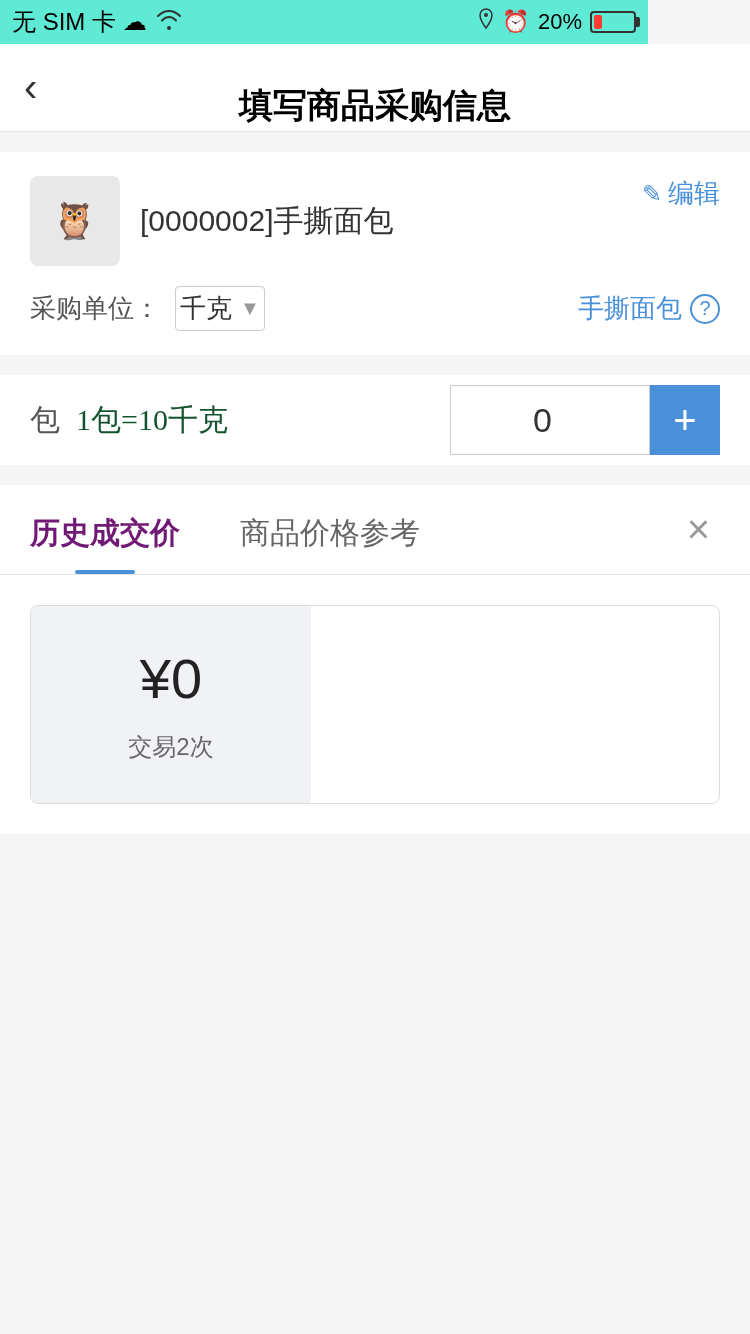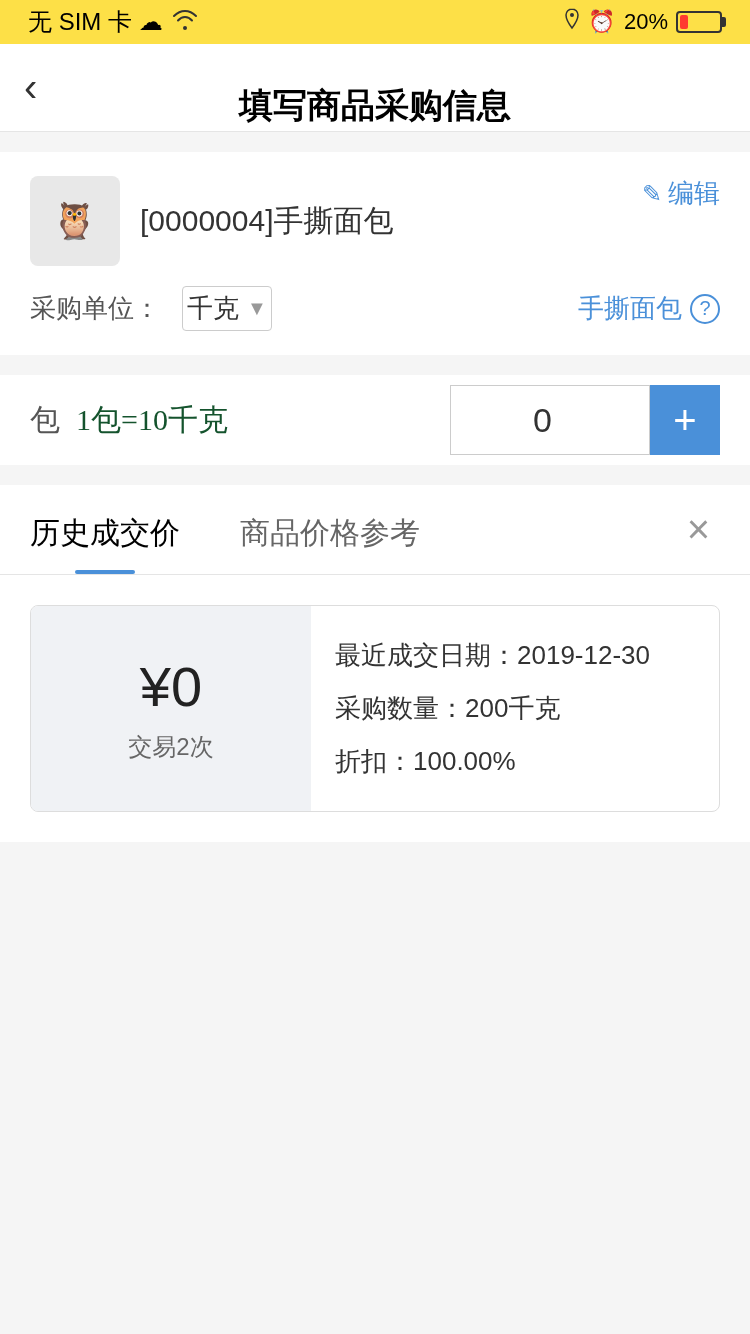--- a/index.html
+++ b/index.html
@@ -7,27 +7,27 @@
     body {
       width: 750px;
       min-height: 1334px;
       font-family: -apple-system, 'PingFang SC', 'Helvetica Neue', Arial, sans-serif;
       background: #f5f5f5;
       overflow-x: hidden;
     }
 
     
     .status-bar {
-      width: 750px;
+      width: 648px;
       height: 44px;
-      background: #fde047;
+      background: #5eead4;
       display: flex;
       align-items: center;
       justify-content: space-between;
-      padding: 0 28px;
+      padding: 0 12px;
       font-size: 26px;
       font-weight: 500;
     }
     .status-left {
       display: flex;
       align-items: center;
       gap: 8px;
       font-size: 24px;
     }
     .status-center {
@@ -254,22 +254,22 @@
       gap: 60px;
     }
     .tab-item {
       padding: 28px 0 20px;
       font-size: 30px;
       color: #666;
       cursor: pointer;
       position: relative;
     }
     .tab-item.active {
-      color: #000000;
-      font-weight: 400;
+      color: #701a75;
+      font-weight: 700;
     }
     .tab-item.active::after {
       content: '';
       position: absolute;
       bottom: 0;
       left: 50%;
       transform: translateX(-50%);
       width: 60px;
       height: 4px;
       background: #4a90d9;
@@ -303,21 +303,21 @@
       flex-shrink: 0;
     }
     .price-amount {
       font-size: 56px;
       font-weight: 400;
       color: #222;
     }
     .price-trades {
       font-size: 24px;
       color: #666;
-      margin-top: 12px;
+      margin-top: 20px;
     }
     .price-card-right {
       flex: 1;
       padding: 30px 24px;
       display: flex;
       flex-direction: column;
       justify-content: center;
       gap: 14px;
     }
     .price-detail-row {
@@ -365,29 +365,29 @@
   <span class="nav-back">‹</span>
   <span class="nav-title">填写商品采购信息</span>
 </div>
 
 <div class="product-card">
   <div class="product-header">
     <div class="product-info-row">
       <div class="product-logo">
         <span class="product-logo-inner">🦉</span>
       </div>
-      <span class="product-name">[0000004]手撕面包</span>
+      <span class="product-name">[0000002]手撕面包</span>
     </div>
     <div class="edit-btn">
       <span class="edit-icon">✎</span>
       <span>编辑</span>
     </div>
   </div>
   <div class="product-unit-row">
-    <div style="display:flex;align-items:center;gap:22px;">
+    <div style="display:flex;align-items:center;gap:15px;">
       <span class="unit-label">采购单位：</span>
       <div class="unit-select">
         <span>千克</span>
         <span class="unit-arrow">▼</span>
       </div>
     </div>
     <div class="price-ref">
       <span>手撕面包</span>
       <div class="price-ref-icon">?</div>
     </div>
@@ -412,28 +412,17 @@
       <div class="tab-item">商品价格参考</div>
     </div>
     <span class="tab-close">×</span>
   </div>
   <div class="tab-content">
     <div class="price-card">
       <div class="price-card-left">
         <div class="price-amount">¥0</div>
         <div class="price-trades">交易2次</div>
       </div>
-      <div class="price-card-right">
-        <div class="price-detail-row">
-          <span>最近成交日期：</span><span>2019-12-30</span>
-        </div>
-        <div class="price-detail-row">
-          <span>采购数量：</span><span>200千克</span>
-        </div>
-        <div class="price-detail-row">
-          <span>折扣：</span><span>100.00%</span>
-        </div>
-      </div>
     </div>
   </div>
 </div>
 
 <div class="main-content"></div>
 
 </body></html>

